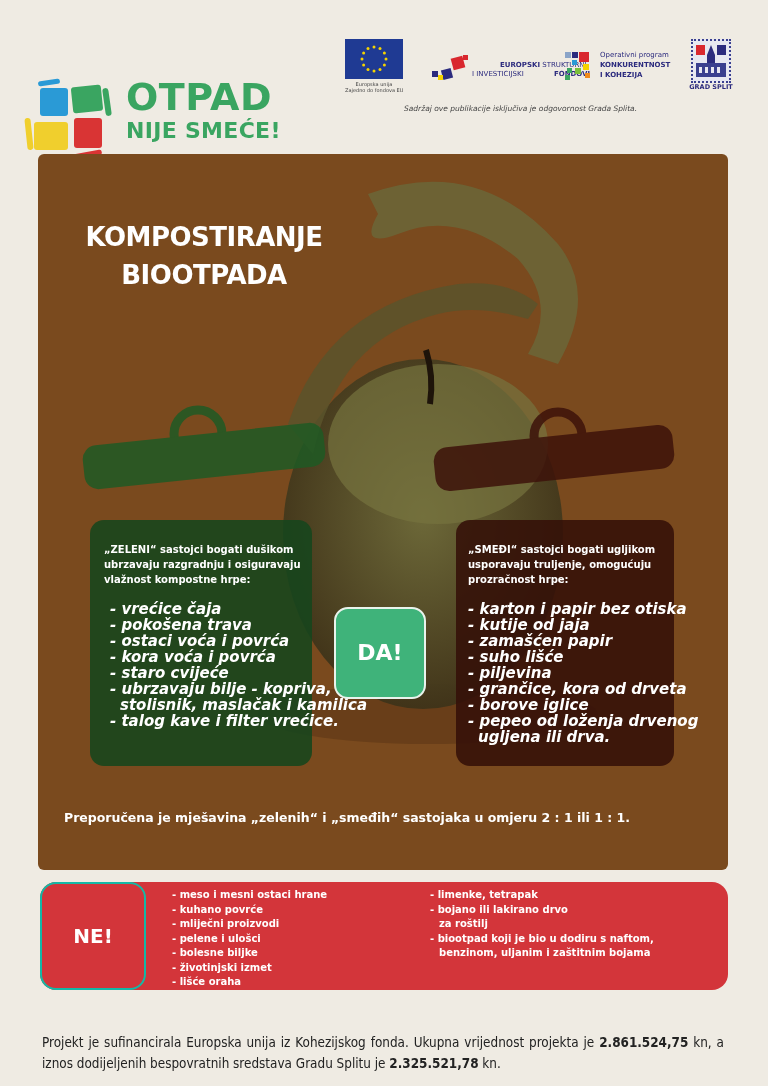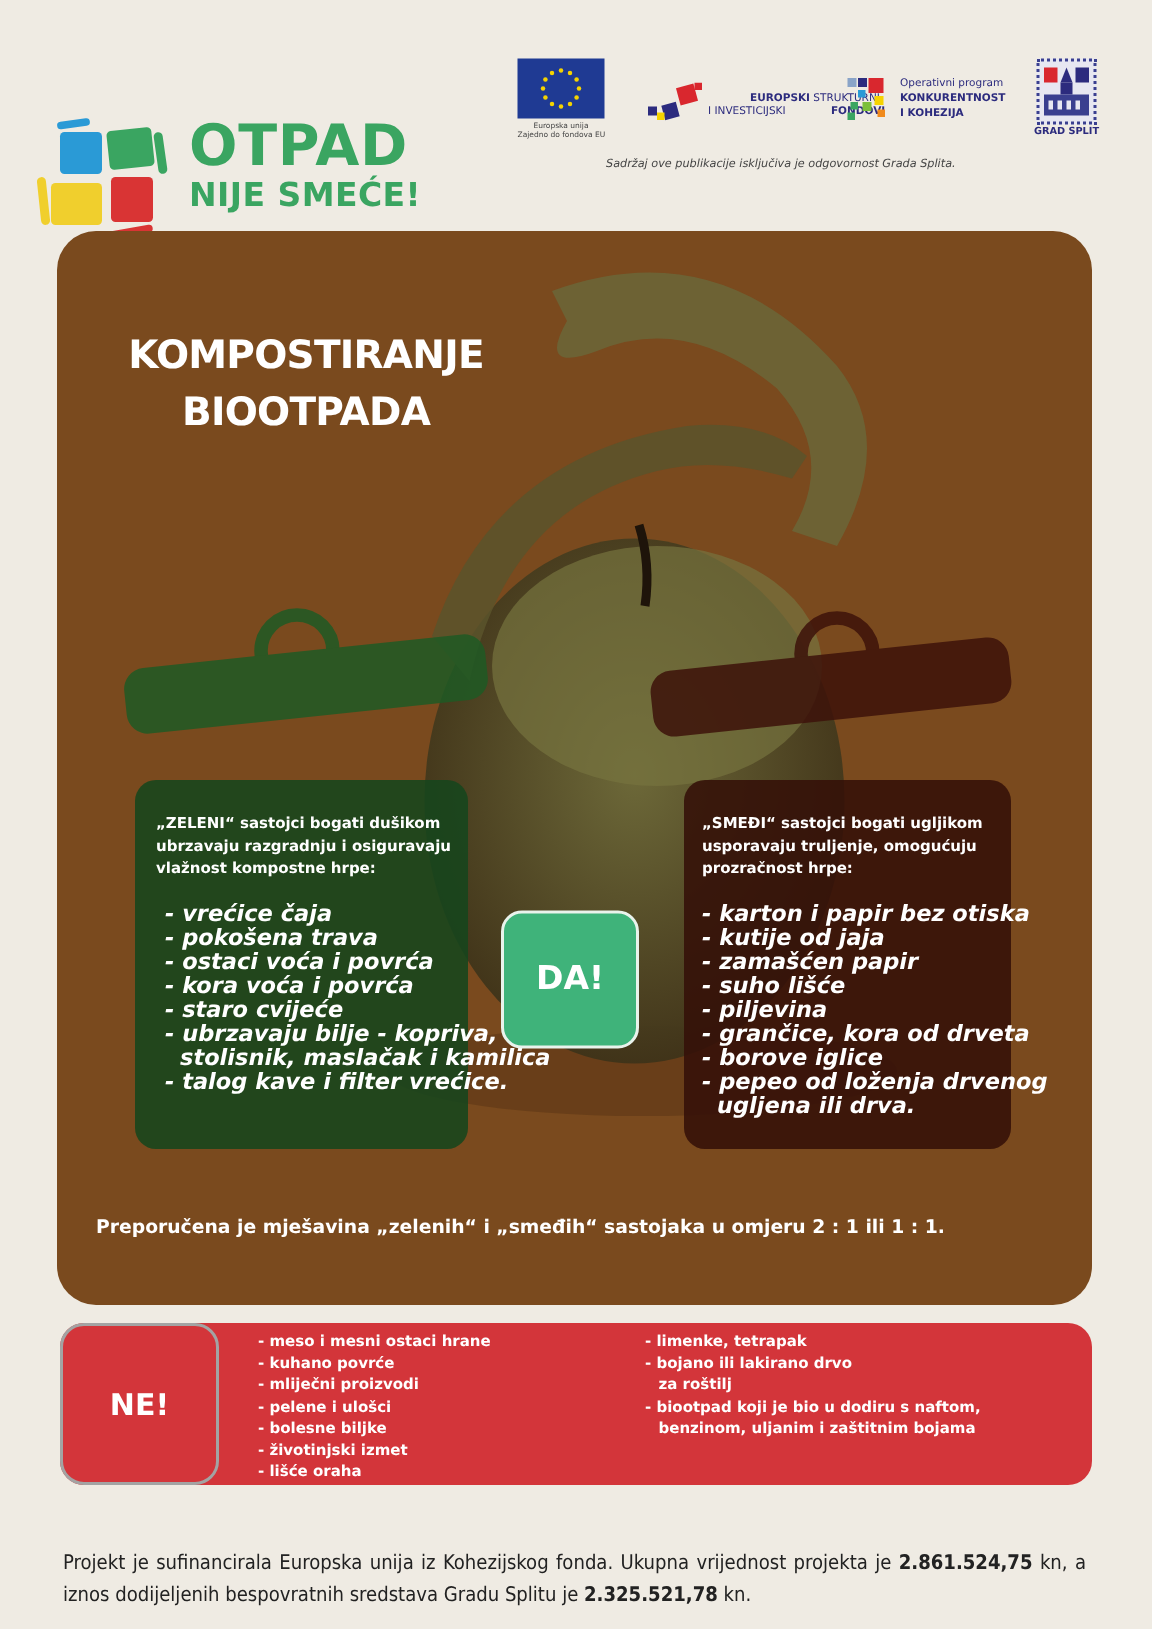--- a/index.html
+++ b/index.html
@@ -33,21 +33,21 @@
 
     .split-logo { position: absolute; left: 689px; top: 39px; width: 44px; height: 58px; text-align: center; }
     .split-emblem { width: 40px; height: 44px; margin: 0 auto; border: 2px dotted #3a3f8f; background: #e7e7f1; position: relative; }
     .split-caption { font-size: 6.5px; font-weight: bold; color: #2c2b7e; margin-top: 0; white-space: nowrap; }
 
     .disclaimer { position: absolute; left: 404px; top: 104px; font-size: 7.5px; font-style: italic; color: #444; white-space: nowrap; }
 
     
     .panel {
       position: absolute; left: 38px; top: 154px; width: 690px; height: 716px;
-      background: #7a4a1e; border-radius: 26px; overflow: hidden;
+      background: #7a4a1e; border-radius: 6px; overflow: hidden;
     }
     .apple-art { position: absolute; left: 0; top: 0; width: 690px; height: 716px; }
     .title {
       position: absolute; left: 36px; top: 64px; width: 260px;
       color: #fff; font-weight: bold; font-size: 26px; line-height: 38px; text-align: center;
       font-family: "DejaVu Sans", sans-serif; letter-spacing: -0.5px;
     }
     .bin-box {
       position: absolute; border-radius: 14px; color: #fff; font-weight: bold;
       font-size: 10.5px; line-height: 16px; padding: 22px 10px 0 14px;
@@ -70,21 +70,21 @@
       color: #fff; font-weight: bold; font-size: 12.5px; white-space: nowrap;
     }
 
     
     .ne-block {
       position: absolute; left: 40px; top: 882px; width: 688px; height: 108px;
       background: #d3353a; border-radius: 16px;
     }
     .ne-badge {
       position: absolute; left: 0; top: 0; width: 106px; height: 108px;
-      border: 2px solid #a3a3a3; border-radius: 16px; background: #d3353a;
+      border: 2px solid #14b8a6; border-radius: 16px; background: #d3353a;
       color: #fff; font-weight: bold; font-size: 20px; line-height: 104px; text-align: center;
     }
     .ne-list { position: absolute; top: 6px; list-style: none; color: #fff; font-weight: bold; font-size: 10px; line-height: 14.5px; }
     .ne-list.col1 { left: 132px; }
     .ne-list.col2 { left: 390px; }
     .ne-list li { white-space: nowrap; }
     .ne-list li .cont { display: block; padding-left: 9px; }
 
     
     .footer {

